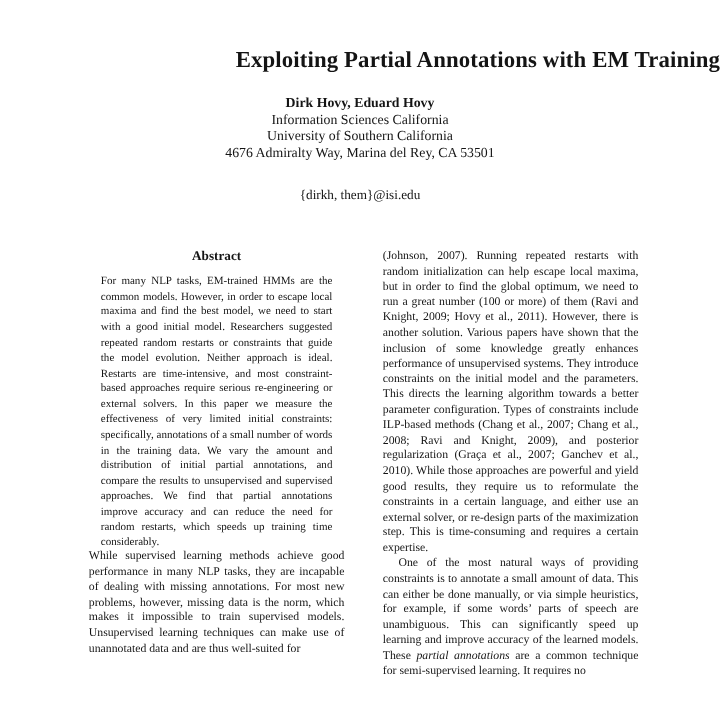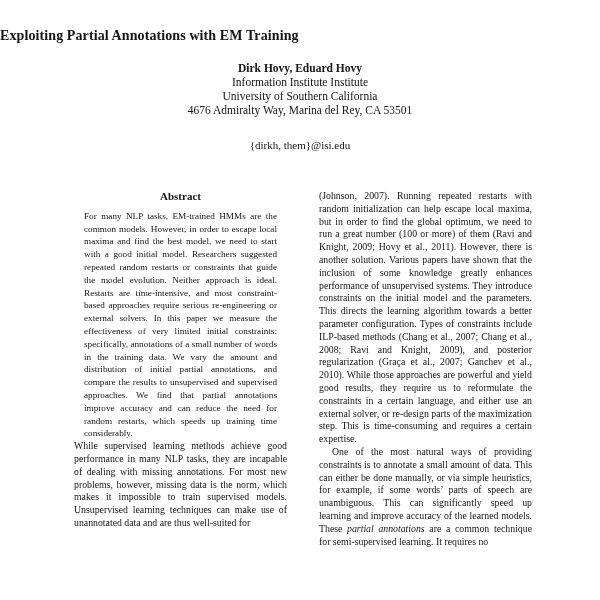--- a/index.html
+++ b/index.html
@@ -7,24 +7,24 @@
   .page {
     width: 600px;
     height: 600px;
     background: #ffffff;
     color: #141414;
     font-family: "Liberation Serif", "DejaVu Serif", serif;
     overflow: hidden;
     position: relative;
   }
   .title {
-    text-align: left;
+    text-align: right;
     font-weight: bold;
-    font-size: 14px;
-    padding-top: 28px;
+    font-size: 19px;
+    padding-top: 40px;
     letter-spacing: 0.1px;
   }
   .authors {
     text-align: center;
     margin-top: 17px;
     font-size: 11.5px;
     line-height: 14px;
   }
   .author-names { font-weight: bold; }
   .email {
@@ -71,21 +71,21 @@
 </style>
 </head>
 <body>
 
 <div class="page">
 
   <h1 class="title">Exploiting Partial Annotations with EM Training</h1>
 
   <div class="authors">
     <div class="author-names">Dirk Hovy, Eduard Hovy</div>
-    <div>Information Institute Institute</div>
+    <div>Information Sciences California</div>
     <div>University of Southern California</div>
     <div>4676 Admiralty Way, Marina del Rey, CA 53501</div>
   </div>
 
   <div class="email">{dirkh, them}@isi.edu</div>
 
   <div class="columns">
 
     <div class="col">
       <div class="abstract-heading">Abstract</div>

